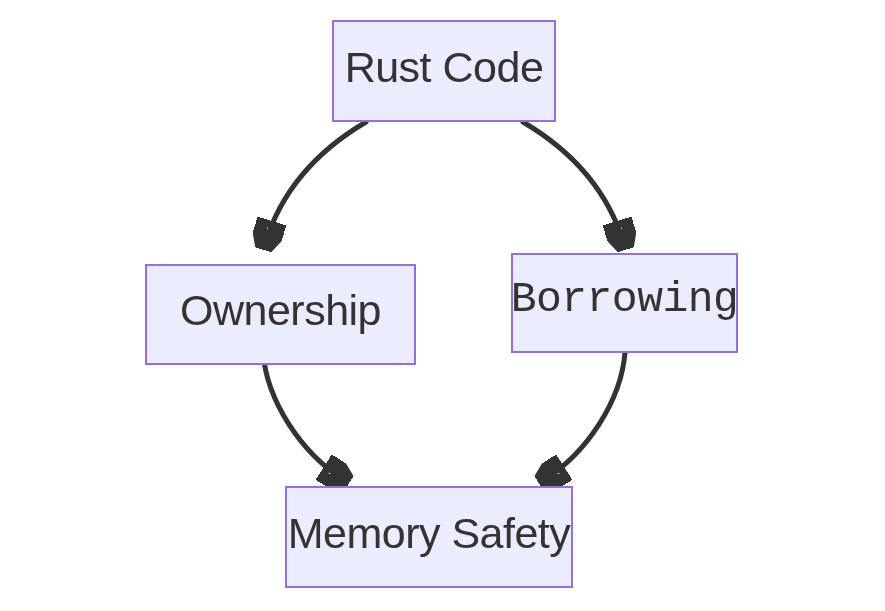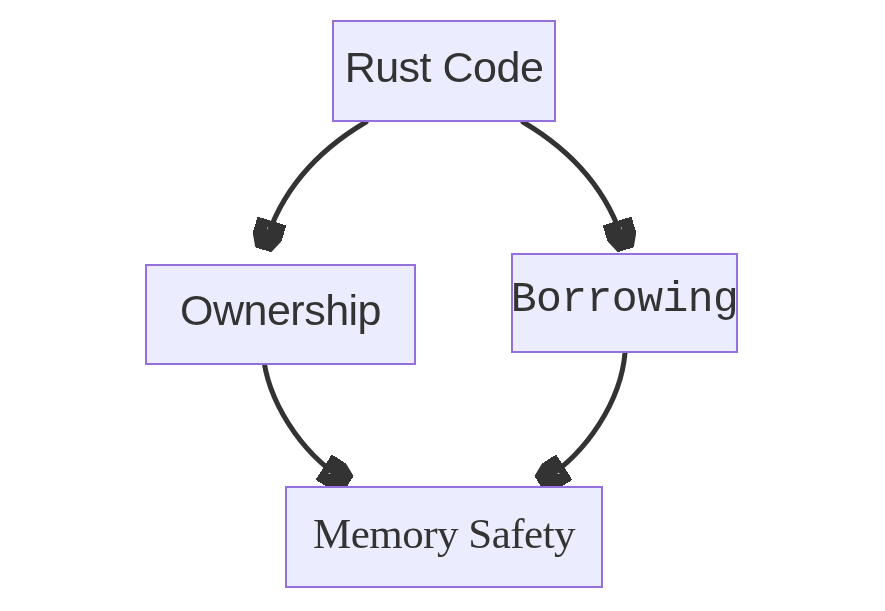--- a/index.html
+++ b/index.html
@@ -39,21 +39,21 @@
     justify-content: center;
     font-size: 43px;
     line-height: 1;
     padding-bottom: 8px;
     letter-spacing: -0.5px;
     white-space: nowrap;
   }
   .node--rust-code     { left: 332px; top: 20px;  width: 224px; height: 102px; }
   .node--ownership     { left: 145px; top: 264px; width: 271px; height: 101px; }
   .node--borrowing     { left: 511px; top: 253px; width: 227px; height: 100px; font-family: Liberation Mono, monospace; }
-  .node--memory-safety { left: 285px; top: 486px; width: 318px; height: 102px; font-family: Liberation Serif, serif; }
+  .node--memory-safety { left: 285px; top: 486px; width: 288px; height: 102px; }
 </style>
 </head>
 <body>
 
 <div class="canvas">
 
   <svg class="edges" viewBox="0 0 885 611" xmlns="http://www.w3.org/2000/svg">
     <defs>
       <marker id="arrowhead" viewBox="0 0 10 10" refX="8" refY="5" markerUnits="strokeWidth" markerWidth="6" markerHeight="6" orient="auto">
         <path d="M 0 0 L 10 5 L 0 10 z" fill="#333333"></path>

